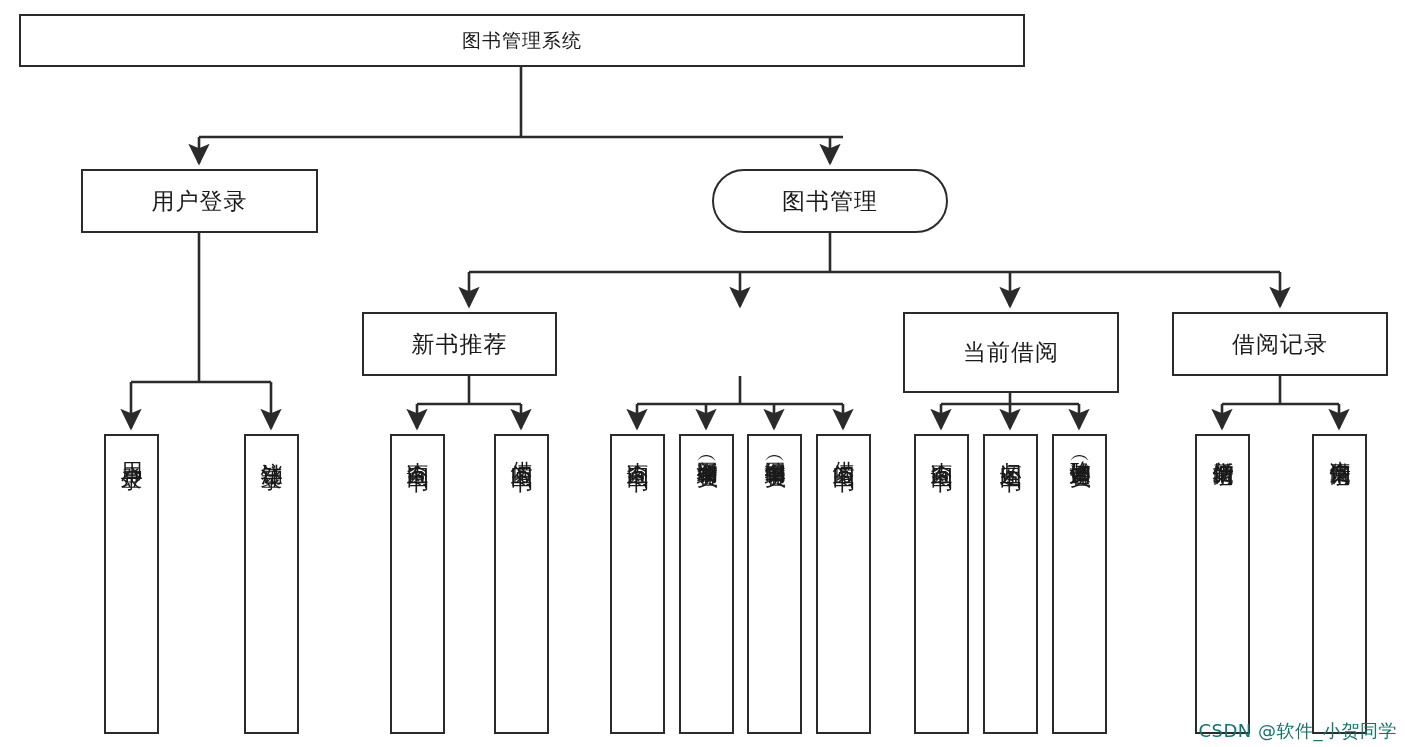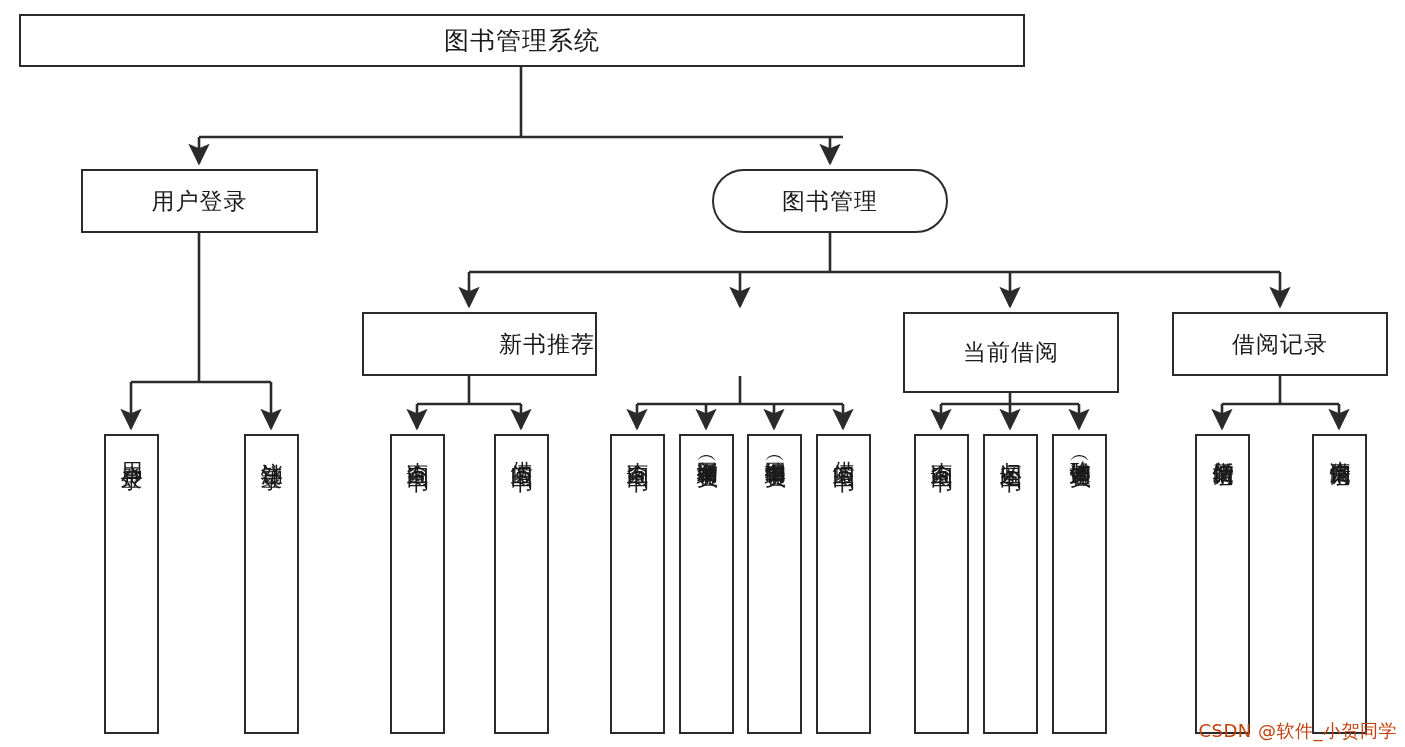--- a/index.html
+++ b/index.html
@@ -29,21 +29,21 @@
     position: absolute;
     box-sizing: border-box;
     background: #ffffff;
     border: 2.2px solid #2b2b2b;
     display: flex;
     align-items: center;
     justify-content: center;
     color: #1a1a1a;
   }
   .node.root {
-    font-size: 25px;
+    font-size: 19px;
     letter-spacing: 1px;
   }
   .node.lvl2 {
     font-size: 23px;
     letter-spacing: 1px;
   }
   .node.lvl3 {
     font-size: 23px;
     letter-spacing: 1px;
   }
@@ -63,21 +63,21 @@
   }
   .vtext.tall {
     font-size: 21px;
     letter-spacing: 1px;
   }
   .watermark {
     position: absolute;
     right: 8px;
     bottom: 4px;
     font-size: 18px;
-    color: #c2410c;
+    color: #0f766e;
     letter-spacing: 0.5px;
     white-space: nowrap;
     margin-left: 24px;
   }
 </style>
 </head>
 <body>
 
 <div id="canvas">
 
@@ -135,21 +135,21 @@
     <span>图书管理系统</span>
   </div>
 
   <div class="node lvl2" style="left:81px; top:169px; width:237px; height:64px;">
     <span>用户登录</span>
   </div>
   <div class="node lvl2" style="left:712px; top:169px; width:236px; height:64px;border-radius:32px;">
     <span>图书管理</span>
   </div>
 
-  <div class="node lvl3" style="left:362px; top:312px; width:235px; height:64px;justify-content:flex-end;">
+  <div class="node lvl3" style="left:362px; top:312px; width:195px; height:64px;">
     <span>新书推荐</span>
   </div>
   <div class="node lvl3" style="left:903px; top:312px; width:216px; height:81px;">
     <span>当前借阅</span>
   </div>
   <div class="node lvl3" style="left:1172px; top:312px; width:216px; height:64px;">
     <span>借阅记录</span>
   </div>
 
   <div class="node leaf" style="left:104px; top:434px; width:55px; height:300px;">

